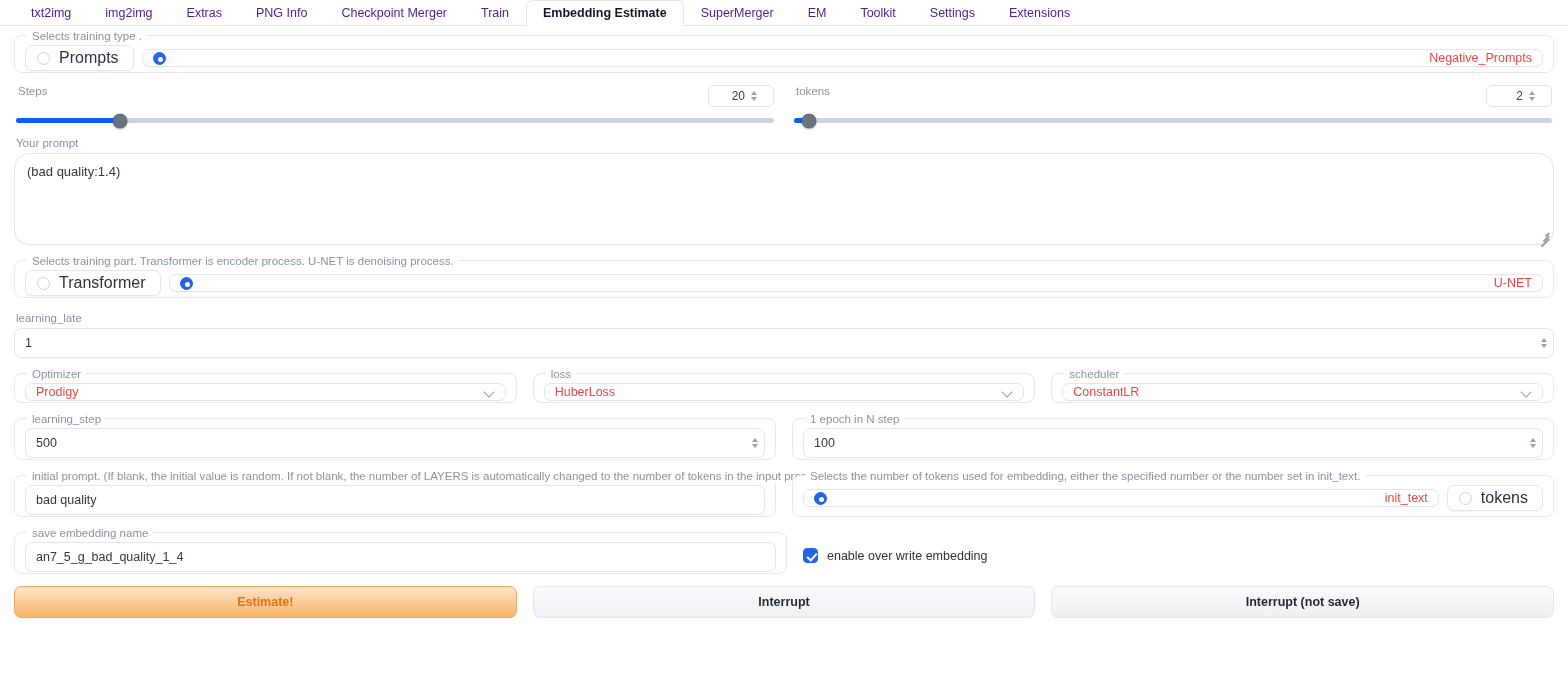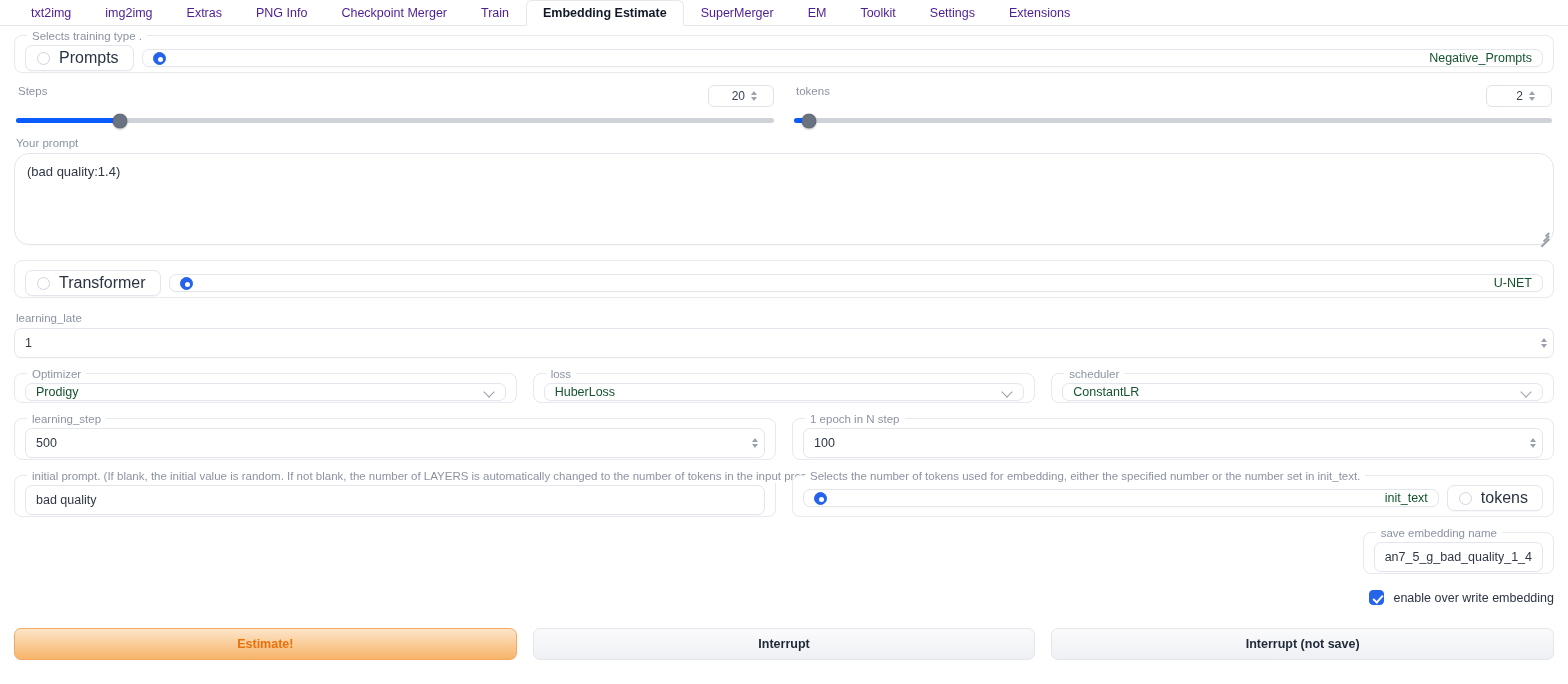--- a/index.html
+++ b/index.html
@@ -162,21 +162,21 @@
     transform: rotate(-45deg);
   }
   .grip span:nth-child(1){ width:11px; bottom:2px;}
   .grip span:nth-child(2){ width:8px; bottom:5px;}
   .grip span:nth-child(3){ width:5px; bottom:8px;}
 
   
   .sel {
     width: 100%; height: 18px;
     border: 1px solid #e3e6ec; border-radius: 7px;
-    background: #fff; font-size: 12.5px; color: #14532d;
+    background: #fff; font-size: 12.5px; color: #ef4444;
     padding: 0 10px; display: flex; align-items: center;
     justify-content: space-between; cursor: pointer;
     box-shadow: 0 1px 1px rgba(16,24,40,.02);
   }
   .chev { width: 10px; height: 10px; position: relative; flex: none; }
   .chev::after {
     content:""; position:absolute; left:0; top:1px; width:7px; height:7px;
     border-right:1.6px solid #9aa1ad; border-bottom:1.6px solid #9aa1ad;
     transform: rotate(45deg);
   }
@@ -310,20 +310,21 @@
       <span>(bad quality:1.4)</span>
       <span class="grip">
           <span></span>
           <span></span>
           <span></span>
         </span>
     </div>
   </div>
 
   <div class="group" style="margin-top:15px;">
+    <span class="glabel">Selects training part. Transformer is encoder process. U-NET is denoising process.</span>
     <div class="pills">
       <div class="pill">
         <span class="radio"></span>
         <span>Transformer</span>
       </div>
       <div class="pill sel">
         <span class="radio"></span>
         <span>U-NET</span>
       </div>
     </div>
@@ -402,21 +403,21 @@
           <span>init_text</span>
         </div>
         <div class="pill">
           <span class="radio"></span>
           <span>tokens</span>
         </div>
       </div>
     </div>
   </div>
 
-  <div class="row" style="margin-top:4px; align-items:flex-end;flex-direction:column;">
+  <div class="row" style="margin-top:4px; align-items:flex-end;">
     <div class="col group">
       <span class="glabel">save embedding name</span>
       <div class="tinput">
         <span>an7_5_g_bad_quality_1_4</span>
       </div>
     </div>
     <div class="col" style="padding-bottom:11px;">
       <div class="cbrow">
         <span class="cbox"></span>
         <span class="cblabel">enable over write embedding</span>

